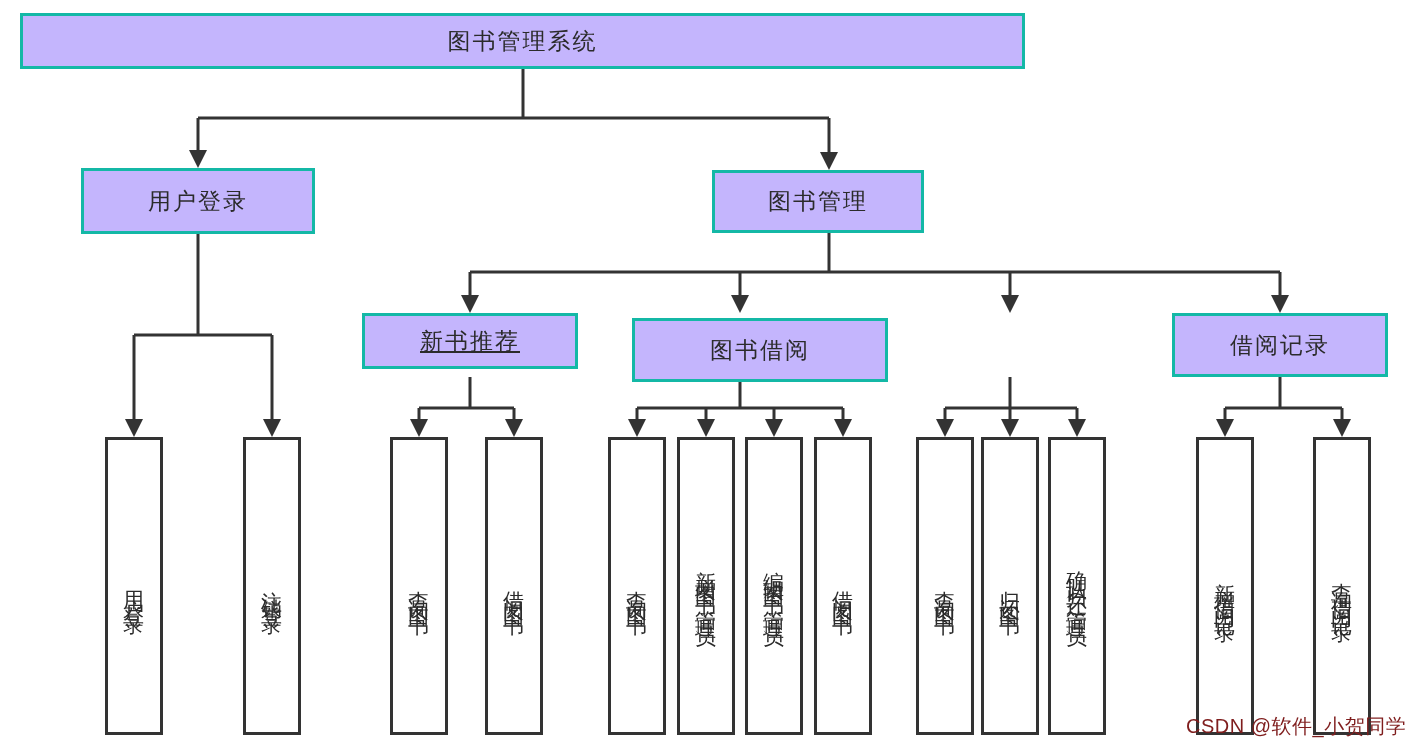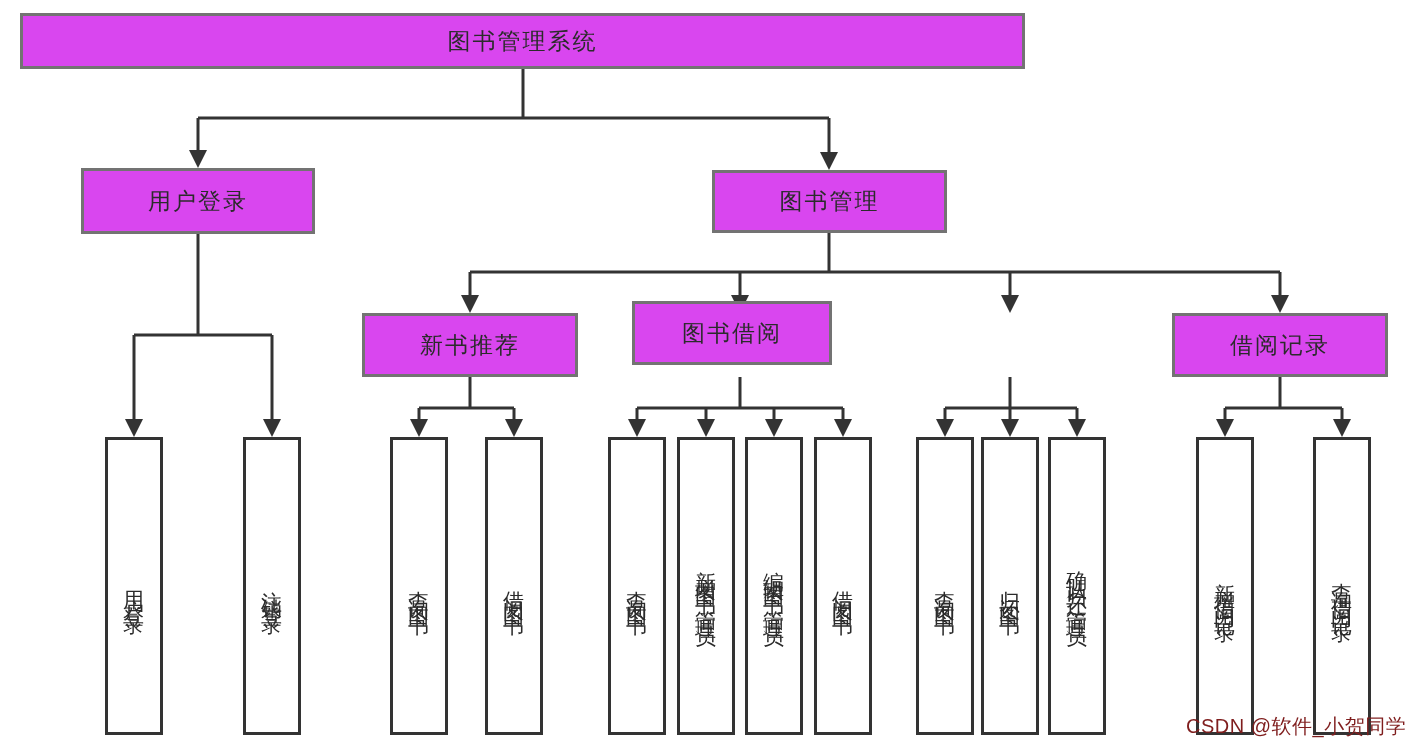--- a/index.html
+++ b/index.html
@@ -22,22 +22,22 @@
     stroke: #333333;
     stroke-width: 3;
     fill: none;
   }
   .connectors polygon {
     fill: #333333;
     stroke: none;
   }
   .box {
     position: absolute;
-    background: #d946ef;
-    border: 3px solid #737373;
+    background: #c4b5fd;
+    border: 3px solid #14b8a6;
     display: flex;
     align-items: center;
     justify-content: center;
     font-size: 23px;
     color: #2b2b2b;
     letter-spacing: 2px;
     white-space: nowrap;
   }
   .vbox {
     position: absolute;
@@ -138,24 +138,24 @@
       <polygon points="1001,419 1019,419 1010,437"></polygon>
       <polygon points="1068,419 1086,419 1077,437"></polygon>
       <polygon points="1216,419 1234,419 1225,437"></polygon>
       <polygon points="1333,419 1351,419 1342,437"></polygon>
     </g>
   </svg>
 
   <div class="box" style="left:20px; top:13px; width:1005px; height:56px;">图书管理系统</div>
 
   <div class="box" style="left:81px; top:168px; width:234px; height:66px;">用户登录</div>
-  <div class="box" style="left:712px; top:170px; width:235px; height:63px;">图书管理</div>
+  <div class="box" style="left:712px; top:170px; width:212px; height:63px;">图书管理</div>
 
-  <div class="box" style="left:362px; top:313px; width:216px; height:64px;">新书推荐</div>
-  <div class="box" style="left:632px; top:301px; width:200px; height:64px;">图书借阅</div>
+  <div class="box" style="left:362px; top:313px; width:216px; height:56px;text-decoration:underline;">新书推荐</div>
+  <div class="box" style="left:632px; top:318px; width:256px; height:64px;">图书借阅</div>
   <div class="box" style="left:1172px; top:313px; width:216px; height:64px;">借阅记录</div>
 
   <div class="vbox" style="left:105px;">
     <span class="vtext">用户登录</span>
   </div>
   <div class="vbox" style="left:243px;">
     <span class="vtext">注销登录</span>
   </div>
   <div class="vbox" style="left:390px;">
     <span class="vtext">查询图书</span>

